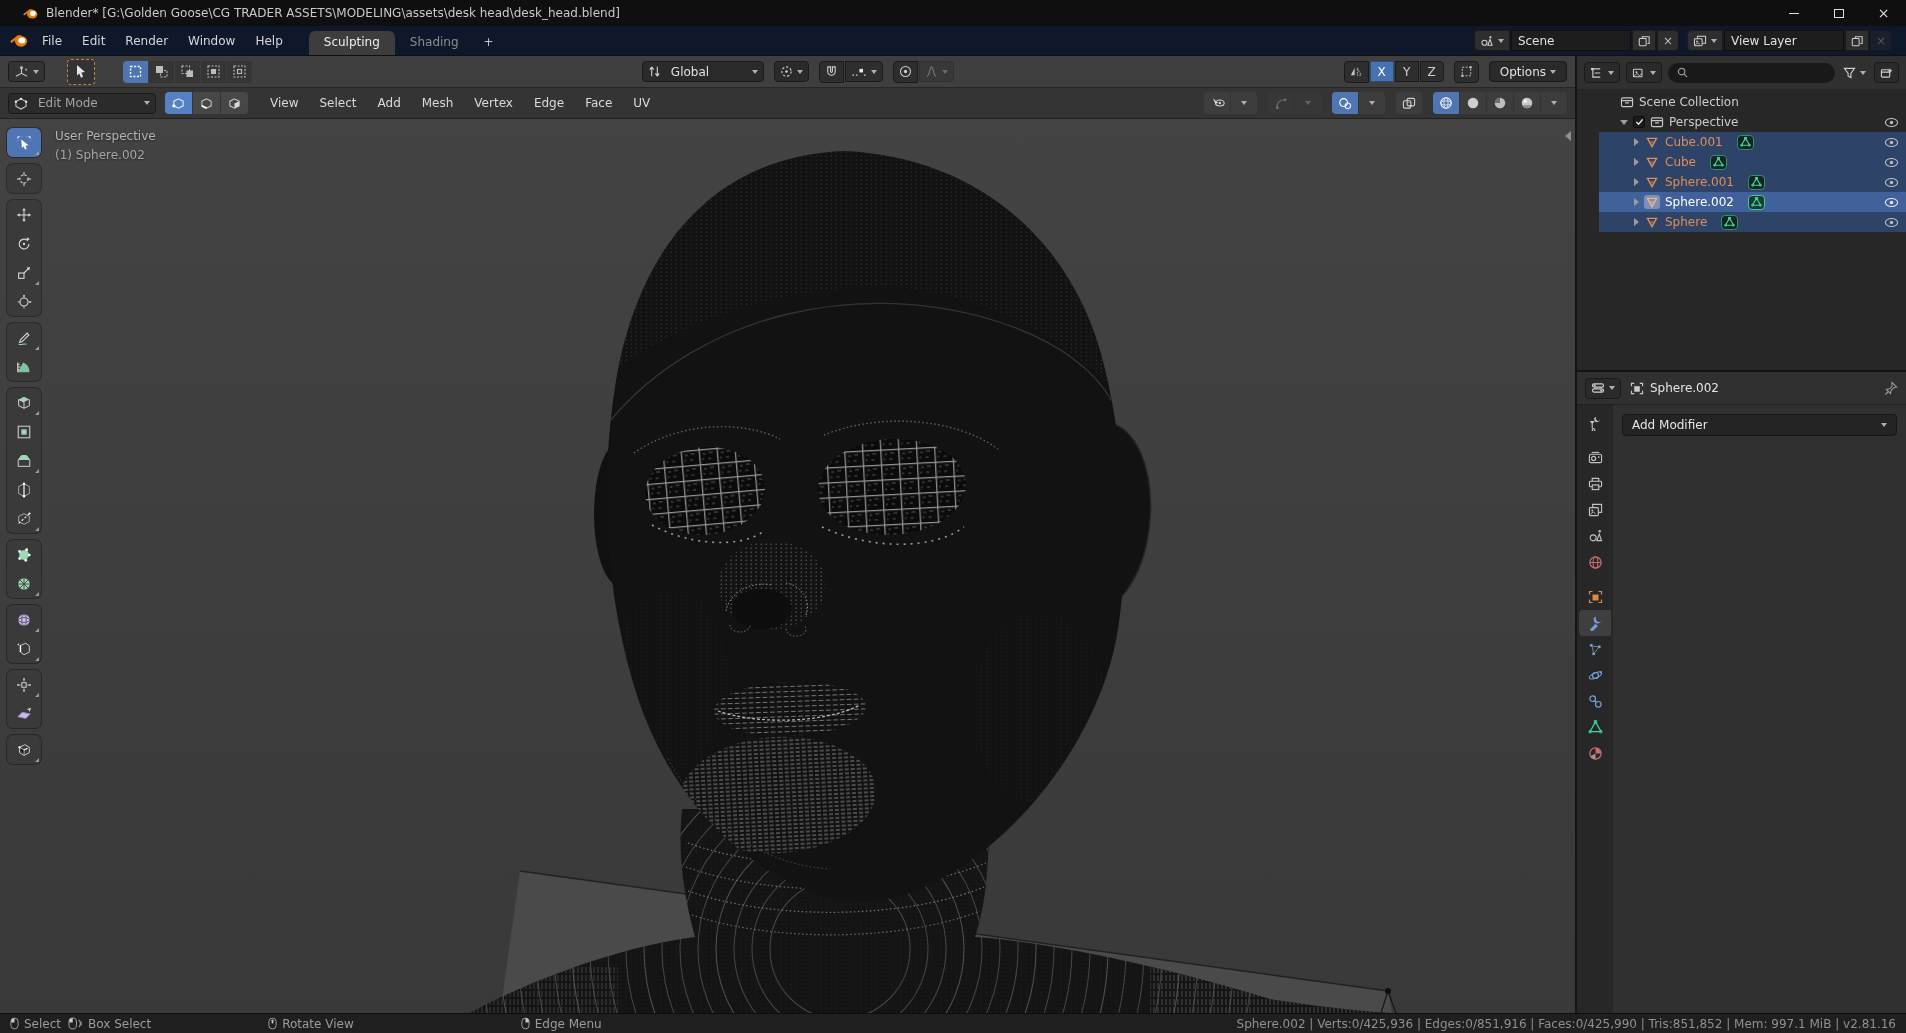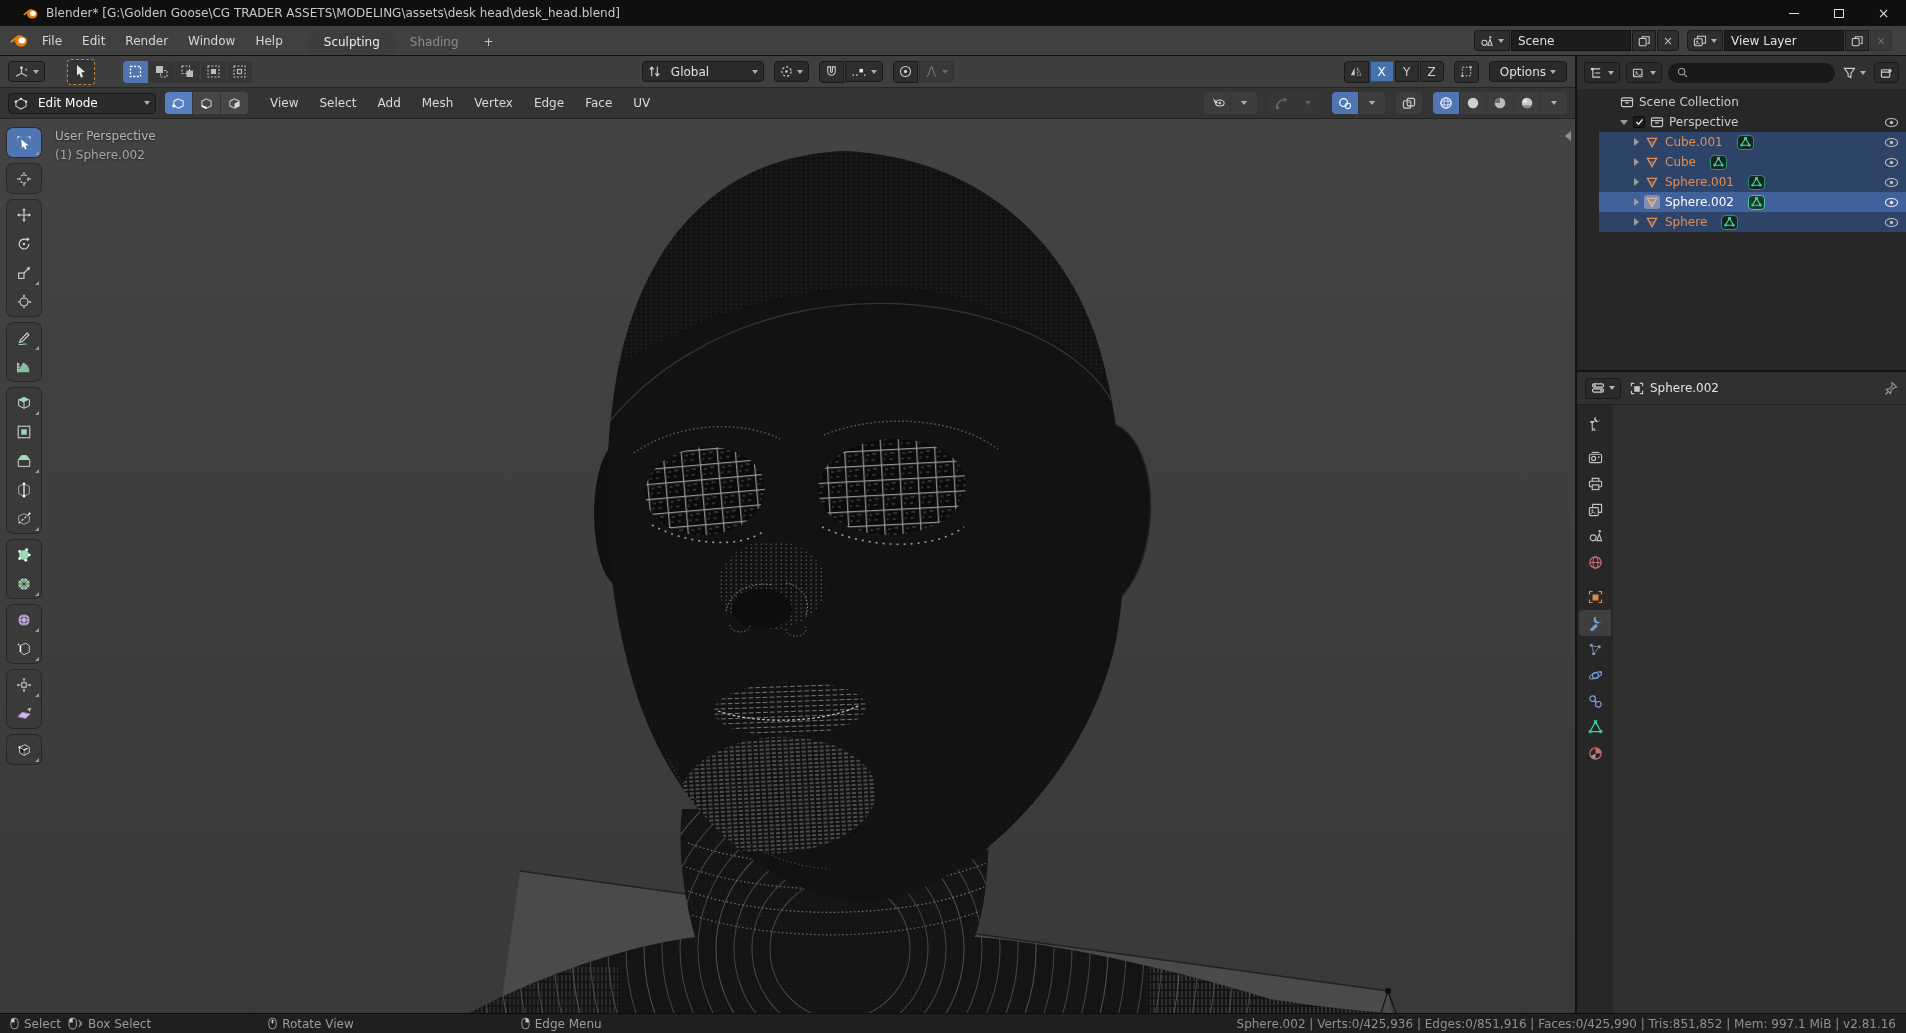--- a/index.html
+++ b/index.html
@@ -11,21 +11,21 @@
   }
   
   .titlebar{height:26px;background:#0f0f0f;display:flex;align-items:center;padding-left:23px;gap:8px;flex:none;}
   .titlebar .ttext{color:#c9c9c9;font-size:12px;white-space:nowrap;}
   .win-controls{margin-left:auto;display:flex;height:100%;}
   .win-btn{width:45px;height:100%;display:flex;align-items:center;justify-content:center;color:#dedede;}
   .wmin{width:10px;height:1px;background:#dedede;}
   .wmax{width:10px;height:9px;border:1px solid #dedede;}
   .wclose{font-size:14px;line-height:1;}
   
-  .topbar{height:30px;background:#404040;display:flex;align-items:center;flex:none;padding:0 6px;border-bottom:1px solid #101010;}
+  .topbar{height:30px;background:#0f172a;display:flex;align-items:center;flex:none;padding:0 6px;border-bottom:1px solid #101010;}
   .menu-item{padding:0 10px;line-height:28px;color:#d6d6d6;border-radius:3px;}
   .ws-tabs{display:flex;margin-left:16px;height:100%;align-items:flex-end;}
   .ws-tab{padding:4px 15px 6px;color:#8c8c8c;border-radius:6px 6px 0 0;}
   .ws-tab.active{background:#3d3d3d;color:#ececec;}
   .ws-plus{padding:4px 10px 6px;color:#c5c5c5;}
   .spacer{flex:1;}
   .id-block{display:flex;align-items:center;gap:1px;margin-right:8px;}
   .chipbtn{display:flex;align-items:center;gap:4px;background:#2e2e2e;border:1px solid #1a1a1a;height:21px;padding:0 5px;}
   .chipbtn.rl{border-radius:4px 0 0 4px;} .chipbtn.rr{border-radius:0 4px 4px 0;} .chipbtn.ra{border-radius:4px;}
   .id-field{background:#1d1d1d;border:1px solid #101010;height:21px;display:flex;align-items:center;padding:0 6px;min-width:120px;color:#e0e0e0;}
@@ -321,21 +321,21 @@
       </div>
 
       <div class="vp-header">
         <div class="chipbtn ra" style="background:#2b2b2b;min-width:148px">
           <svg width="14" height="13" viewBox="0 0 15 14">
             <path d="M7.5 2 L13 5 V10 L7.5 13 L2 10 V5 Z" fill="none" stroke="#c9c9c9" stroke-width="1.1"></path>
             <circle cx="7.5" cy="2" r="1.3" fill="#e8e8e8"></circle>
               <circle cx="2" cy="5" r="1.3" fill="#e8e8e8"></circle>
               <circle cx="13" cy="5" r="1.3" fill="#e8e8e8"></circle>
           </svg>
-          <span style="padding:0 6px;color:#ffffff">Edit Mode</span>
+          <span style="padding:0 6px;color:#a3a3a3">Edit Mode</span>
           <span class="car" style="margin-left:auto"></span>
         </div>
         <div class="modebtns">
           <div class="modebtn active">
             <svg width="13" height="13" viewBox="0 0 14 14">
                 <path d="M7 2 L12 4.5 V9.5 L7 12 L2 9.5 V4.5 Z" fill="none" stroke="#eaf0fa" stroke-width="1.1"></path>
                 <circle cx="2" cy="9.5" r="1.7" fill="#fff"></circle>
               </svg>
           </div>
           <div class="modebtn">
@@ -1019,20 +1019,26 @@
               </svg>
             </div>
             <div class="ptab" title="Material">
               <svg width="15" height="15" viewBox="0 0 16 16">
                 <circle cx="8" cy="8" r="6" fill="none" stroke="#cc6d6d" stroke-width="1.3"></circle>
                 <path d="M8 8 L8 2 A6 6 0 0 1 14 8 Z" fill="#cc6d6d"></path>
                 <path d="M8 8 L2.8 11 A6 6 0 0 0 8 14 Z" fill="#9a9a9a"></path>
               </svg>
             </div>
           </div>
+          <div class="props-content">
+            <div class="add-mod">
+              <span>Add Modifier</span>
+              <span class="car"></span>
+            </div>
+          </div>
         </div>
       </div>
     </div>
   </div>
 
   <div class="statusbar">
     <div class="hint">
       <svg width="9" height="13" viewBox="0 0 10 14">
         <rect x="1" y="1" width="8" height="12" rx="4" fill="none" stroke="#9b9b9b" stroke-width="1.1"></rect>
         <path d="M1.4 2.8 a4 4 0 0 1 3.6 -1.8 v5 h-3.6z" fill="#c9c9c9"></path>

